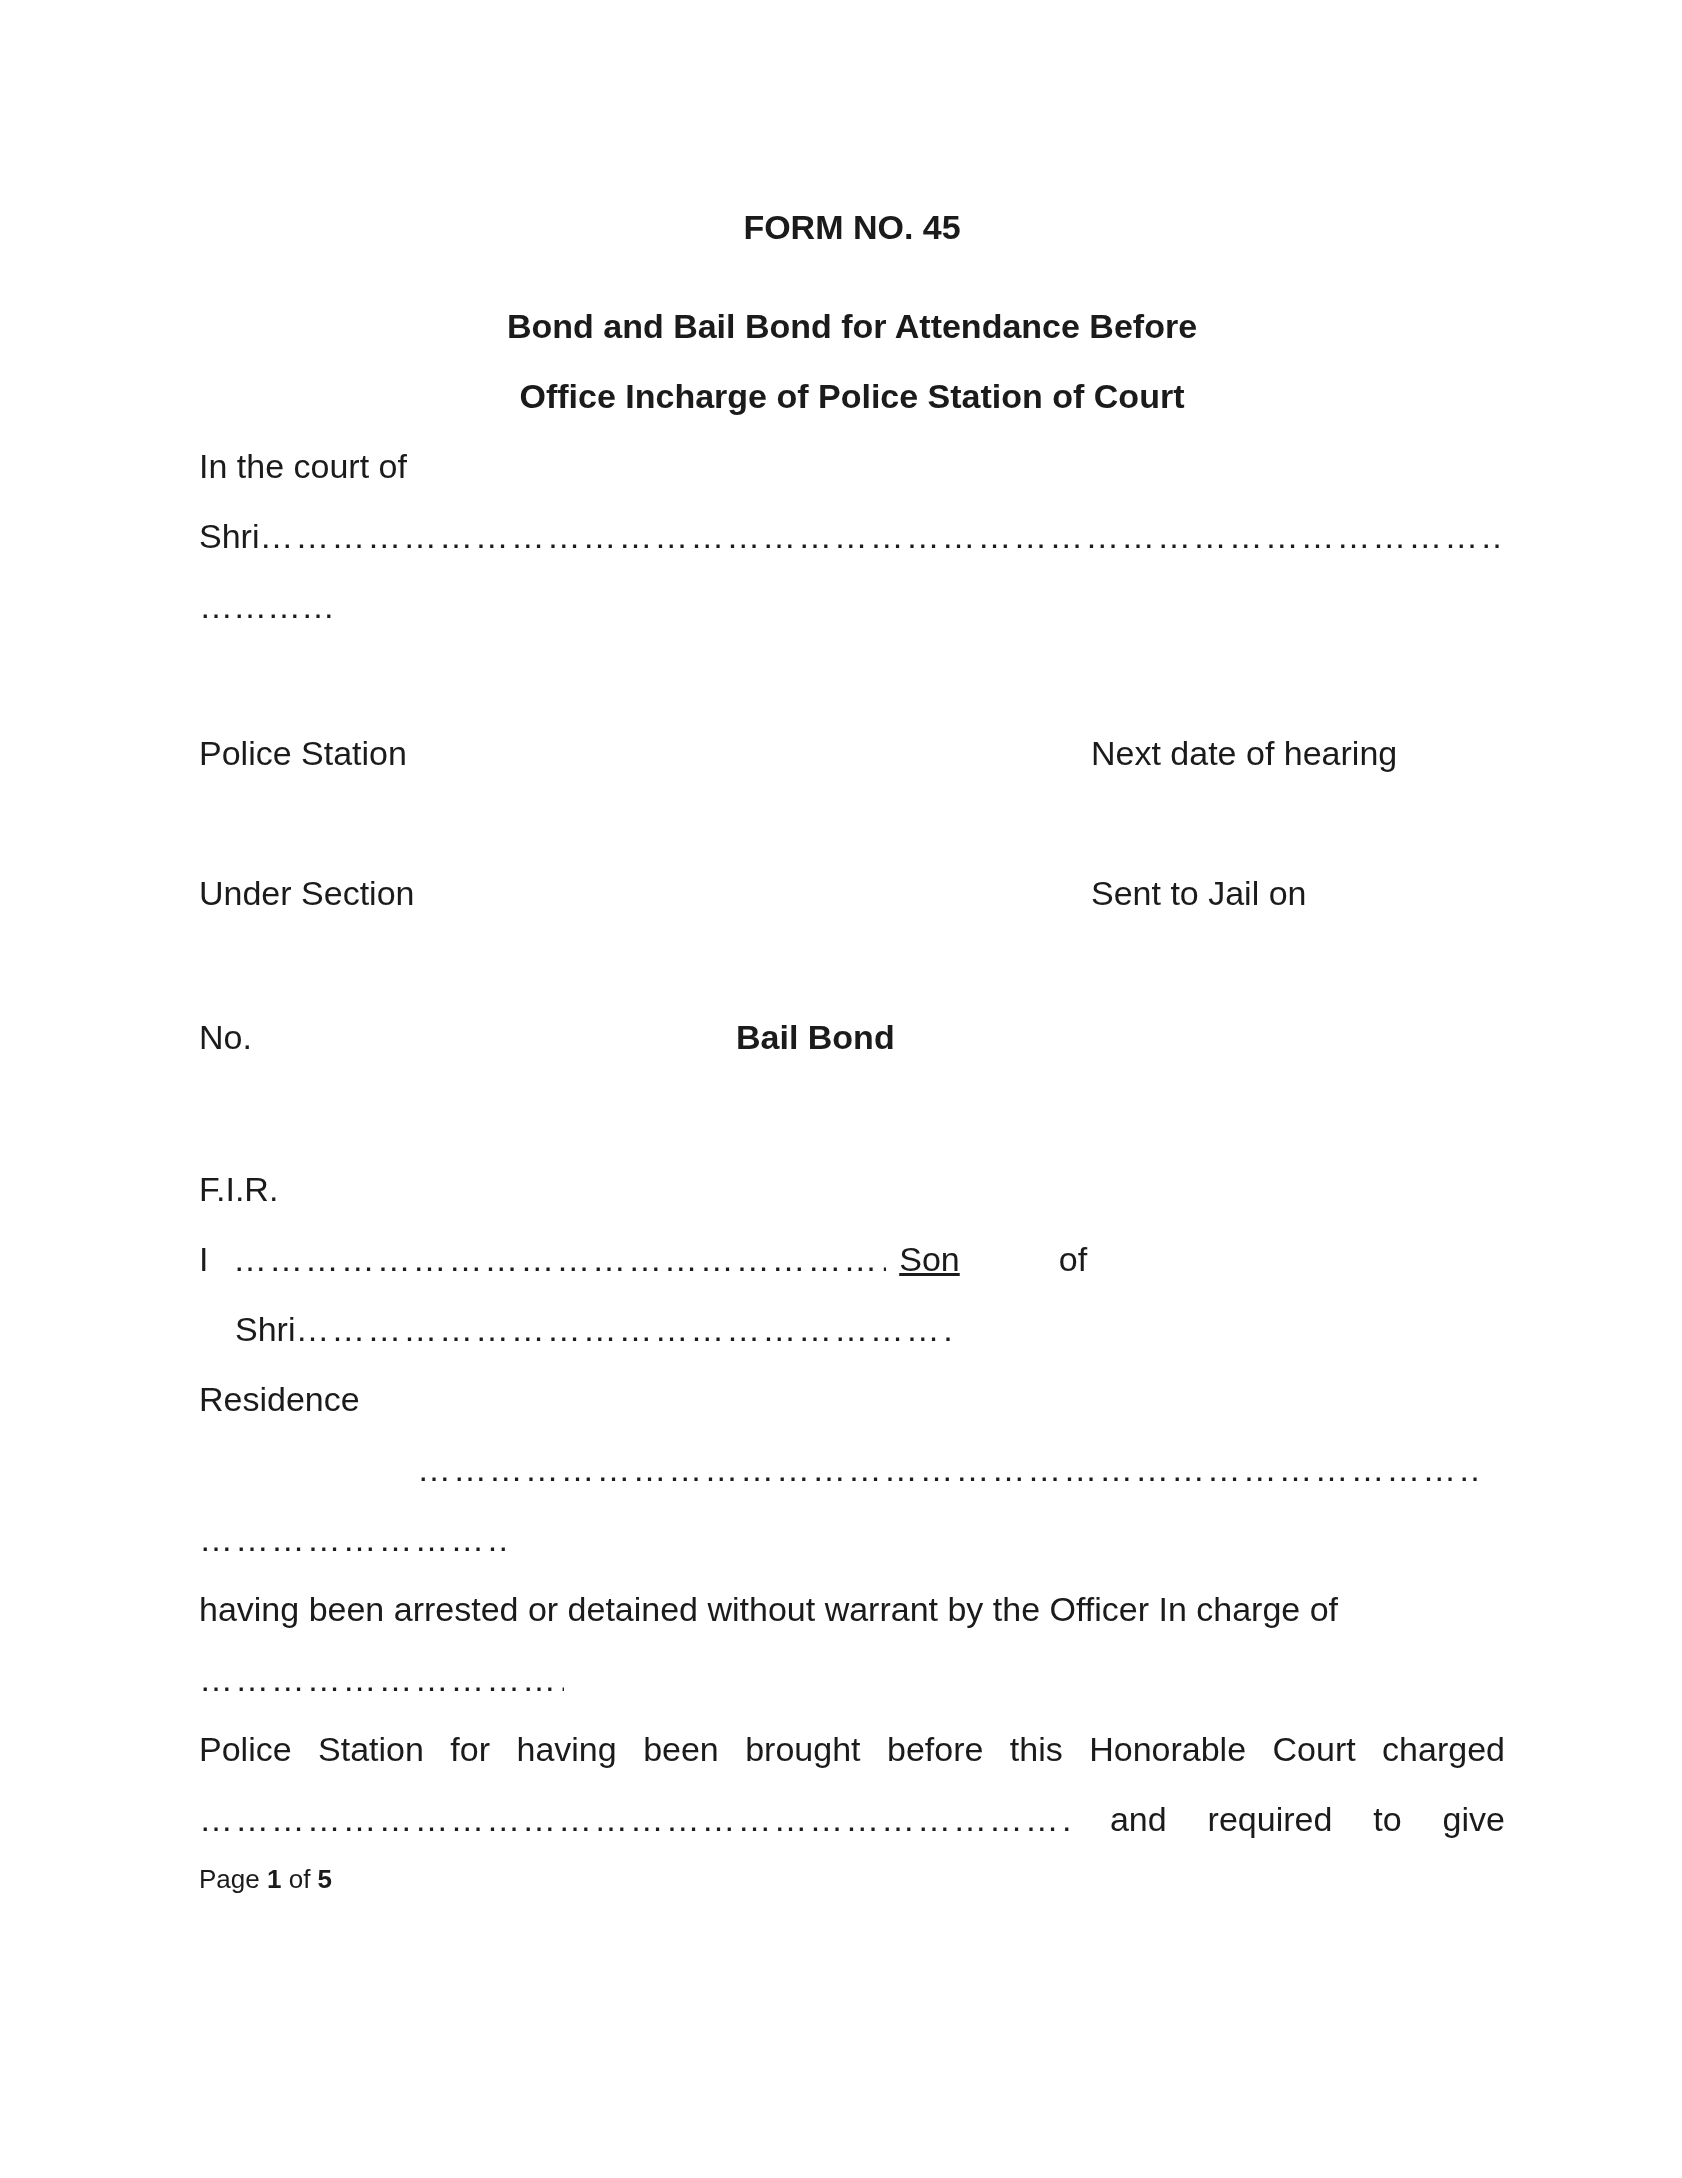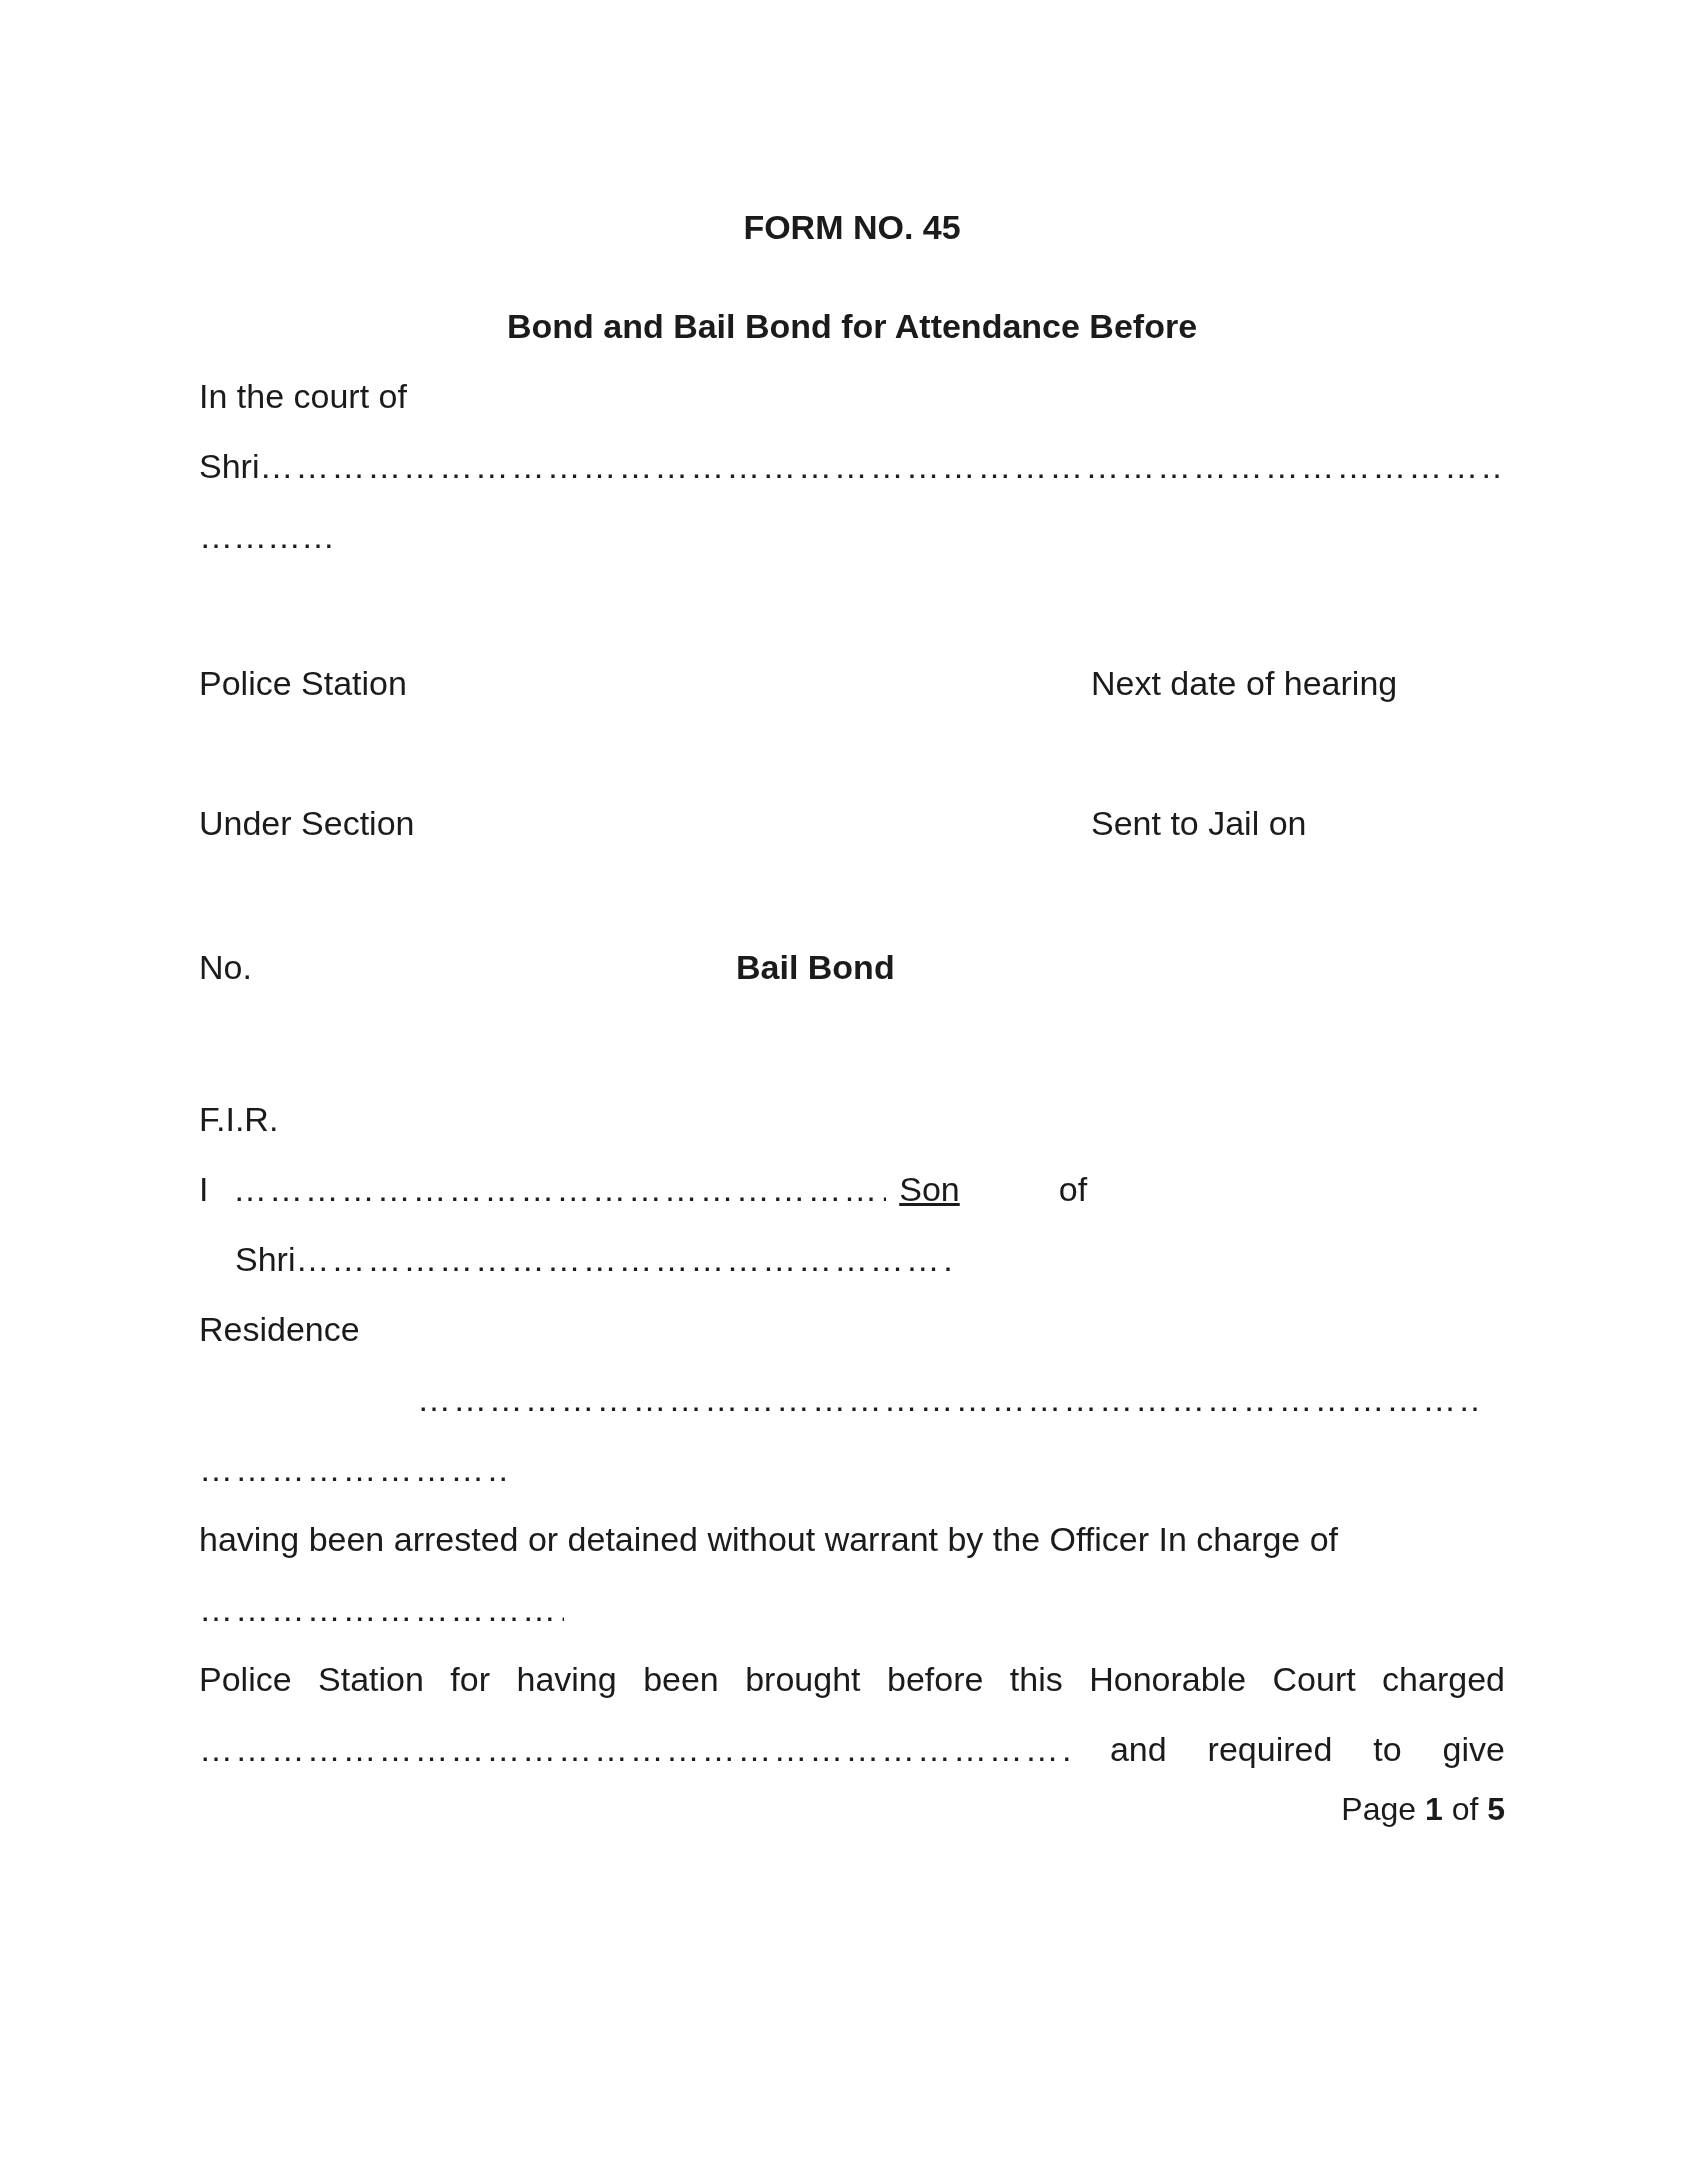--- a/index.html
+++ b/index.html
@@ -46,32 +46,33 @@
     text-align-last: justify;
     white-space: normal;
   }
   .offence-line { word-spacing: 13.2px; }
   .son-label { margin-left: 13.2px; text-decoration: underline; }
   .of-label { margin-left: 99px; }
   .required-flex { display: flex; justify-content: space-between; align-items: flex-start; }
   .footer {
     margin-top: 5.7px;
     line-height: 38px;
-    font-size: 32px;
-    text-align: right;
+    font-size: 26px;
+    text-align: left;
   }
   .footer .bold { font-weight: bold; }
 </style>
 </head>
 <body>
 
 <div class="page">
 
   <div class="line center bold mb31">FORM NO. 45</div>
   <div class="line center bold">Bond and Bail Bond for Attendance Before</div>
+  <div class="line center bold">Office Incharge of Police Station of Court</div>
 
   <div class="line">In the court of</div>
 
   <div class="line flexline">
     <span>Shri</span>
     <span class="dots grow">……………………………………………………………………………………………………………………………………………………………………………………………………………………………………………………………………………………</span>
   </div>
   <div class="line mb81">…………</div>
 
   <div class="line mb74">

